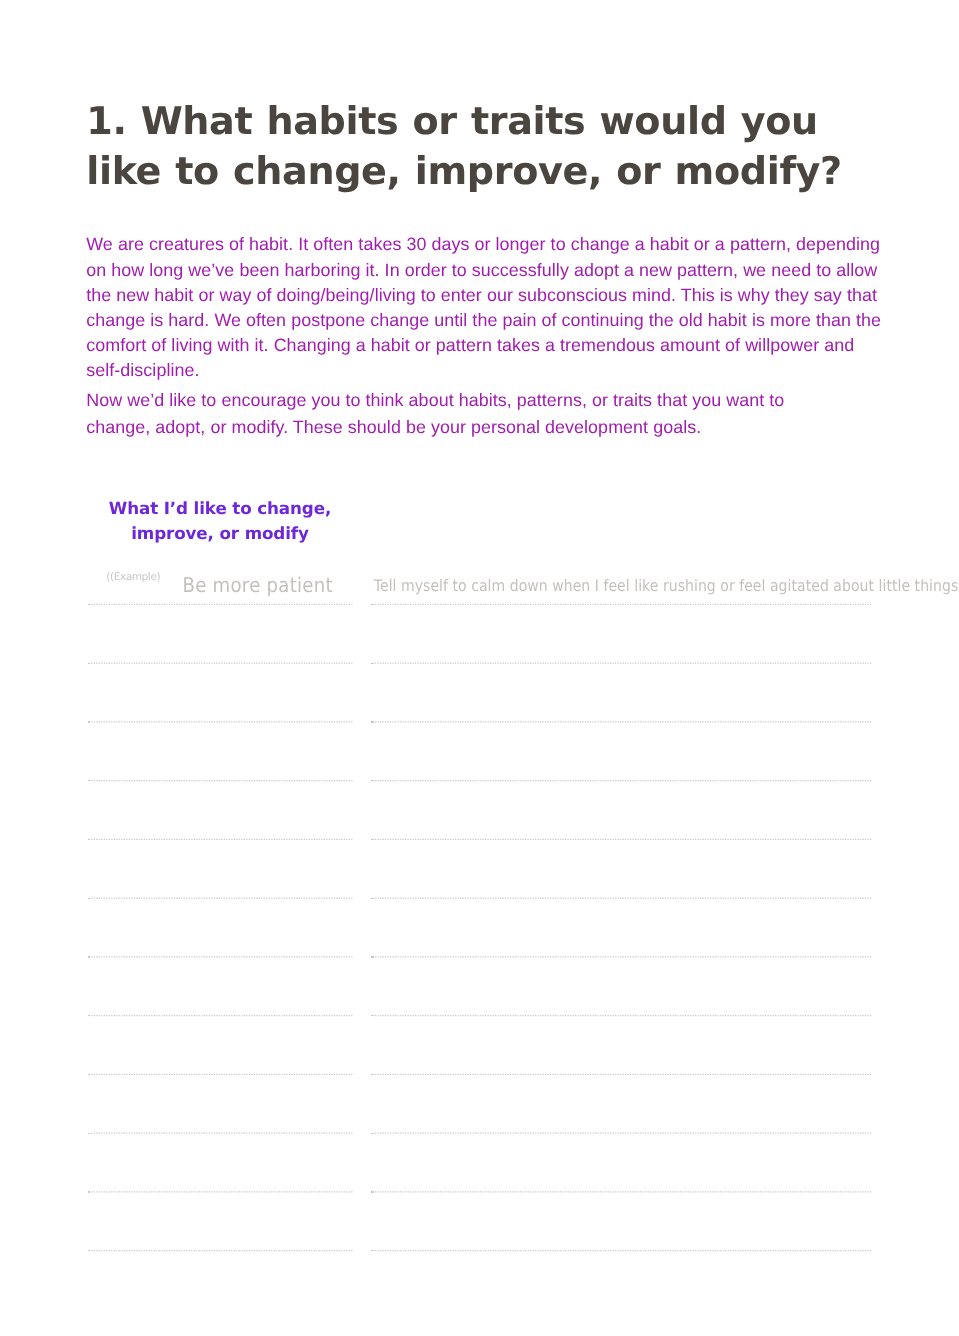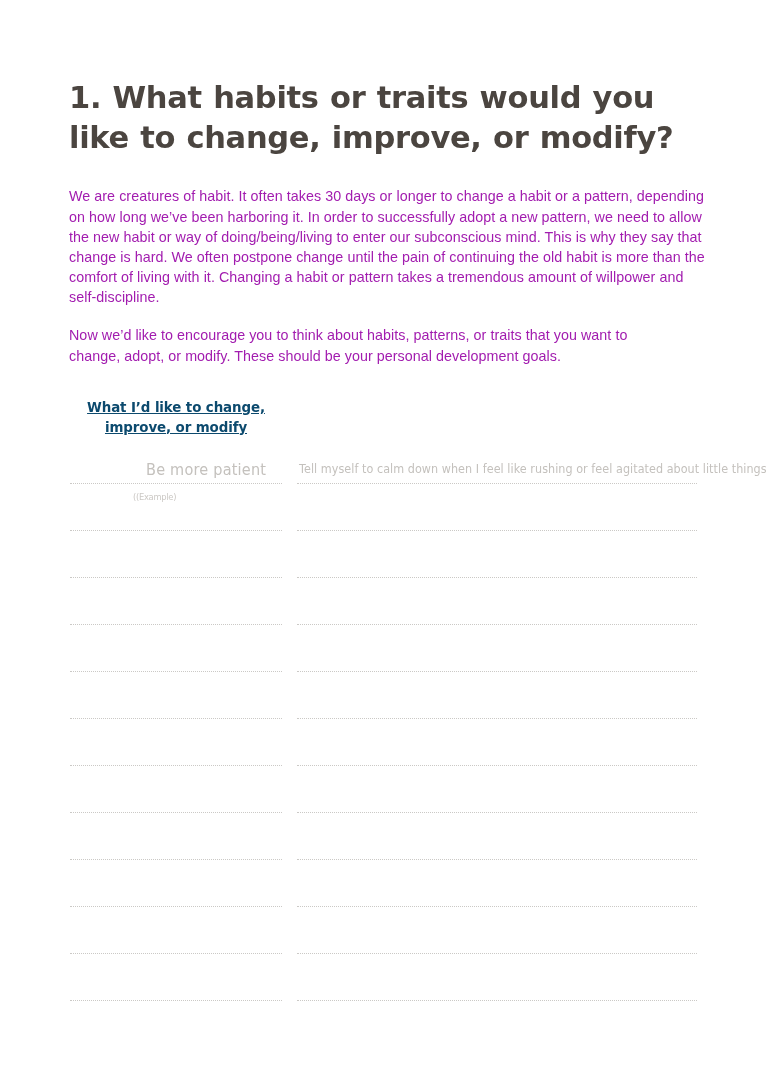--- a/index.html
+++ b/index.html
@@ -43,33 +43,32 @@
     position: absolute;
     left: 69px;
     width: 640px;
     font-family: "Liberation Sans", sans-serif;
     font-size: 14.3px;
     line-height: 20.2px;
     color: #a21caf;
     letter-spacing: 0.05px;
   }
   .para-1 { top: 172px; }
-  .para-2 { top: 311px; width: 600px; }
+  .para-2 { top: 297px; width: 600px; }
 
   
   .col-head {
     position: absolute;
     font-family: "DejaVu Sans", sans-serif;
     font-weight: 700;
     font-size: 13.4px;
     line-height: 19.5px;
-    color: #0c4a6e;
+    color: #6d28d9;
     text-align: center;
     letter-spacing: -0.1px;
-    text-decoration: underline;
   }
   .col-head-left {
     left: 70px;
     top: 398px;
     width: 212px;
   }
   .col-head-right {
     left: 297px;
     top: 413px;
     width: 400px;
@@ -108,25 +107,24 @@
 
   
   .hand {
     position: absolute;
     font-family: "DejaVu Sans", sans-serif;
     color: #c6c3bf;
     white-space: nowrap;
   }
   .hand-example-tag {
     left: 85px;
-    top: 492px;
+    top: 456px;
     font-size: 8.4px;
     letter-spacing: -0.3px;
     color: #cbc8c4;
-    margin-left: 48px;
   }
   .hand-example-left {
     left: 146px;
     top: 462px;
     font-size: 14.5px;
     letter-spacing: 0.2px;
     color: #c4c1bd;
     transform: scaleY(1.12);
     transform-origin: left bottom;
   }

